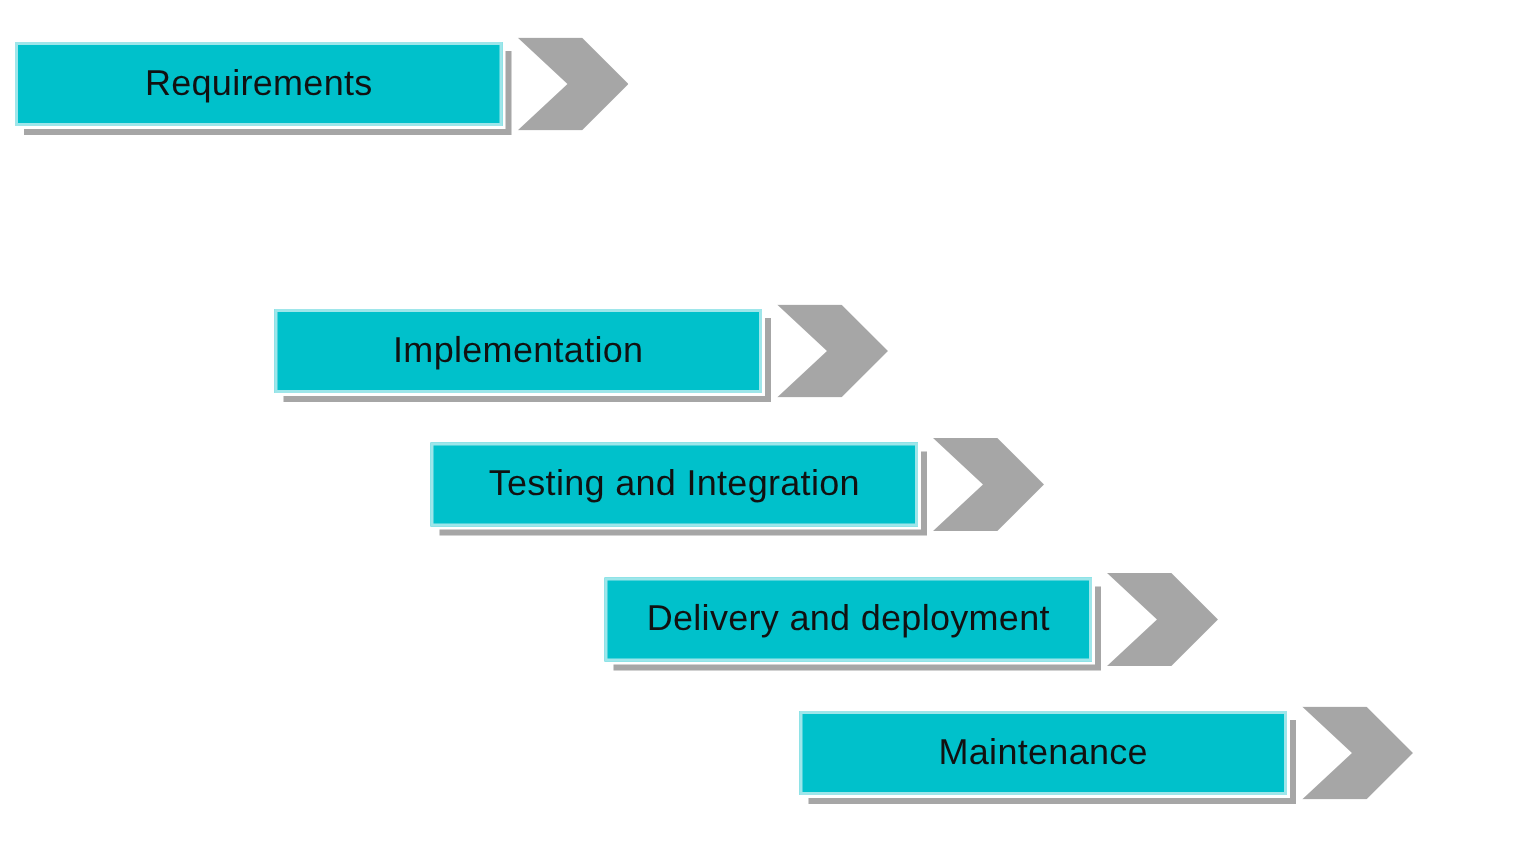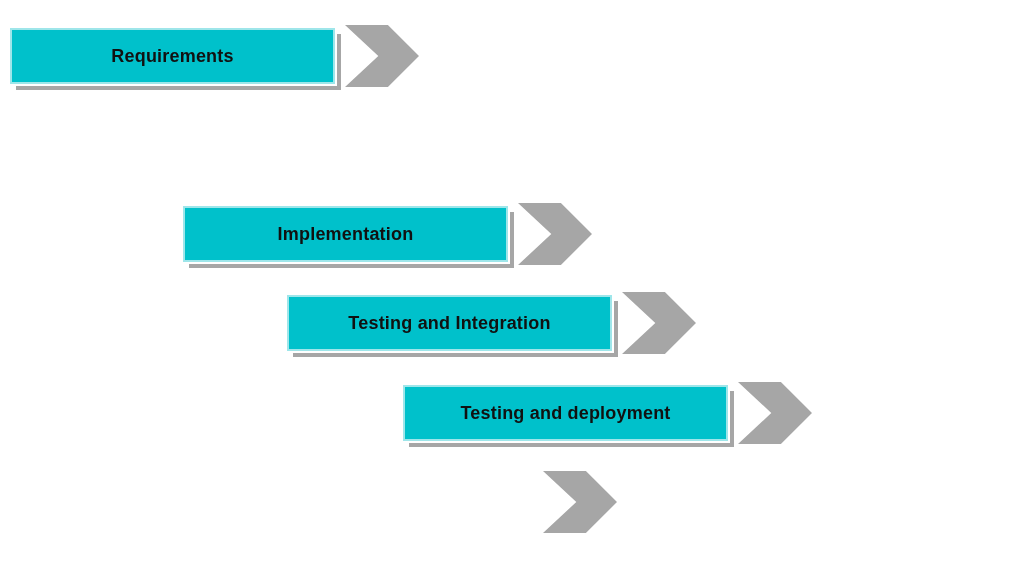--- a/index.html
+++ b/index.html
@@ -26,22 +26,22 @@
     width: 325px;
     height: 56px;
     background: var(--box-fill, #00c1cb);
     border: 2px solid var(--box-border, #9ee6ea);
     box-shadow: 0 0 0 2px #ffffff, 6px 6px 0 0 var(--shadow, #a6a6a6);
     display: flex;
     align-items: center;
     justify-content: center;
   }
   .phase-label {
-    font-weight: bold;
-    font-size: 18px;
+    font-weight: normal;
+    font-size: 24px;
     letter-spacing: 0.2px;
     color: var(--text, #111111);
     white-space: nowrap;
   }
   .arrow {
     width: 74px;
     height: 62px;
     margin-left: 10px;
     background: var(--arrow, #a6a6a6);
     clip-path: polygon(0 0, 58% 0, 100% 50%, 58% 100%, 0 100%, 45% 50%);
@@ -70,22 +70,25 @@
 
   <div class="step" style="left:287px; top:291px">
     <div class="phase-box">
       <span class="phase-label">Testing and Integration</span>
     </div>
     <div class="arrow"></div>
   </div>
 
   <div class="step" style="left:403px; top:381px">
     <div class="phase-box">
-      <span class="phase-label">Testing and deployment</span>
+      <span class="phase-label">Delivery and deployment</span>
     </div>
     <div class="arrow"></div>
   </div>
 
   <div class="step" style="left:533px; top:470px">
+    <div class="phase-box">
+      <span class="phase-label">Maintenance</span>
+    </div>
     <div class="arrow"></div>
   </div>
 
 </div>
 
 </body></html>

